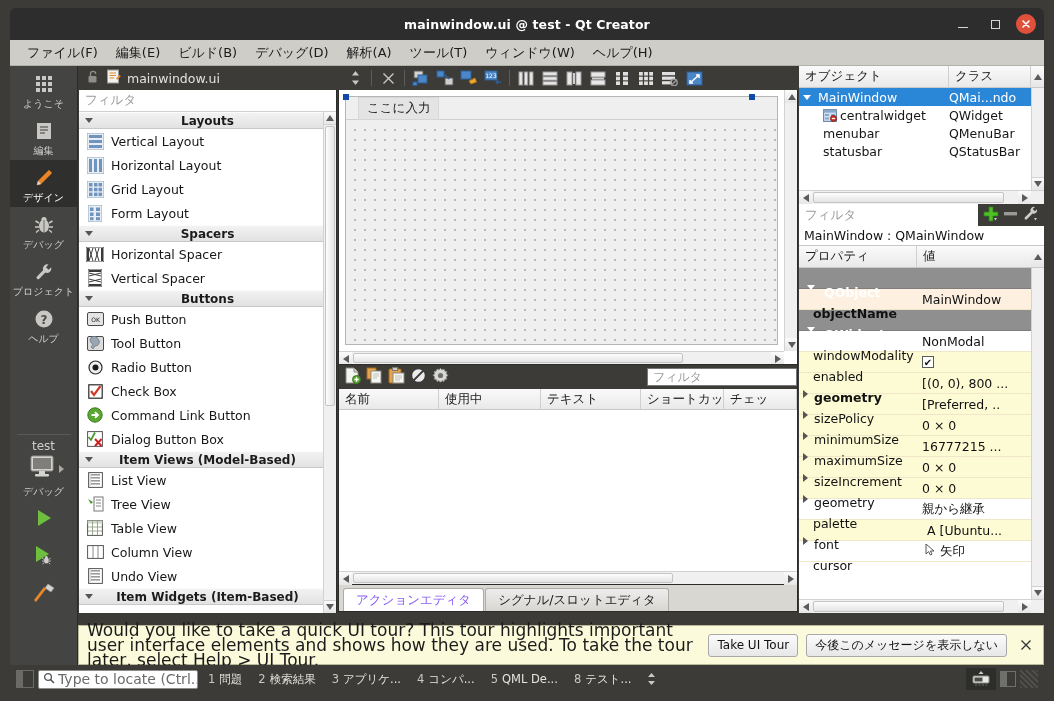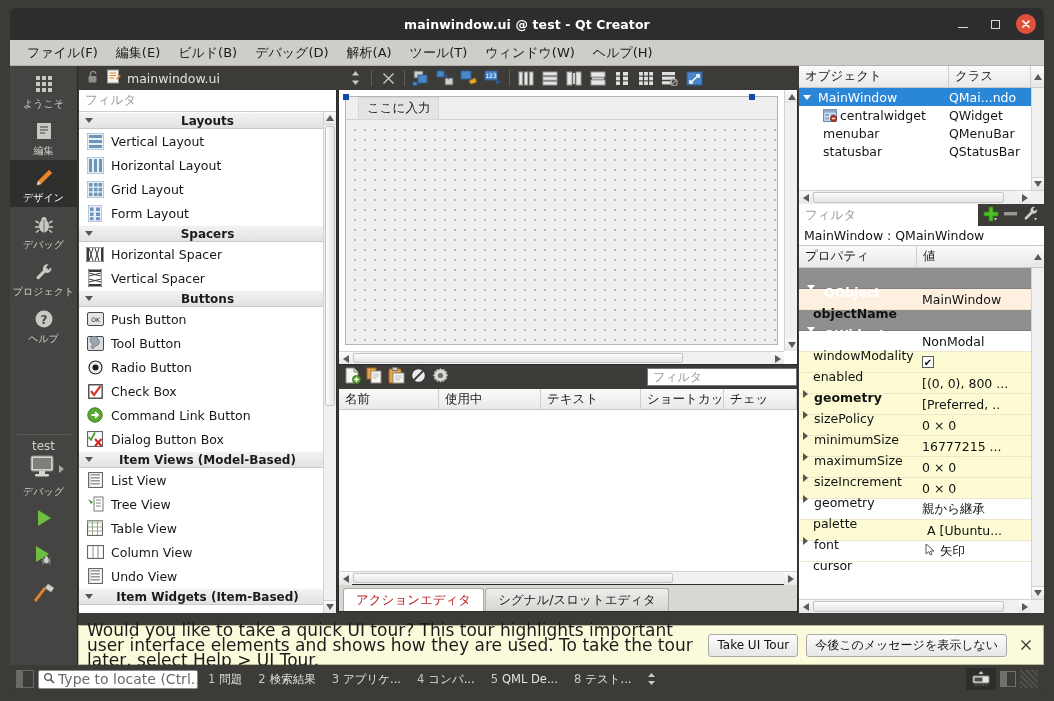--- a/index.html
+++ b/index.html
@@ -117,21 +117,21 @@
   .ap-head { height: 21px; display: flex; background: linear-gradient(#fafafa,#e9e9e9); border-bottom: 1px solid #c9c9c9; }
   .ap-head div { font-size: 12.5px; color: #1b1b1b; display: flex; align-items: center; padding-left: 6px; border-right: 1px solid #cfcfcf; overflow: hidden; white-space: nowrap; }
   .ap-body { background: #fff; position: absolute; left:0; right: 0; top: 45px; bottom: 14px; }
   .ap-hscroll { position: absolute; left: 0; right: 0; bottom: 0; height: 13px; background: #f0f0f0; border-top: 1px solid #d2d2d2; }
   .ap-hscroll .th { position: absolute; left: 14px; width: 320px; top: 1px; bottom: 1px; background: linear-gradient(#fdfdfd,#e4e4e4); border: 1px solid #c4c4c4; border-radius: 2px; }
 
   .tabrow { height: 27px; background: #d9d7d1; display: flex; align-items: flex-end; padding-left: 4px; border: 1px solid #2b2b2a; border-top: none; }
   .tab { height: 23px; padding: 0 12px; display: flex; align-items: center; font-size: 12.5px;
     background: linear-gradient(#ededed,#d8d6d0); border: 1px solid #aeaca6; border-bottom: none;
     border-radius: 3px 3px 0 0; color: #1b1b1b; margin-right: 1px; }
-  .tab.active { background: #ffffff; color: #b91c1c; align-items: center; }
+  .tab.active { background: #ffffff; color: #8b5cf6; align-items: center; }
 
   
   .rightdock { position: absolute; left: 789px; top: 0; width: 245px; height: 547px; background: #f0f0f0; display: flex; flex-direction: column; }
   .ot-head { height: 22px; display: flex; background: linear-gradient(#fafafa,#e9e9e9); border-bottom: 1px solid #c9c9c9; }
   .ot-head div { font-size: 12.5px; color: #1b1b1b; display: flex; align-items: center; padding-left: 6px; border-right: 1px solid #cfcfcf; }
   .ot-rows { background: #fff; height: 100px; }
   .ot-row { height: 18px; display: flex; align-items: center; font-size: 12.5px; color: #161616; }
   .ot-row.sel { background: #2a87d8; color: #fff; }
   .ot-row .c1 { width: 150px; display: flex; align-items: center; gap: 3px; overflow: hidden; white-space: nowrap; }
   .ot-row .c2 { flex: 1; overflow: hidden; white-space: nowrap; }

